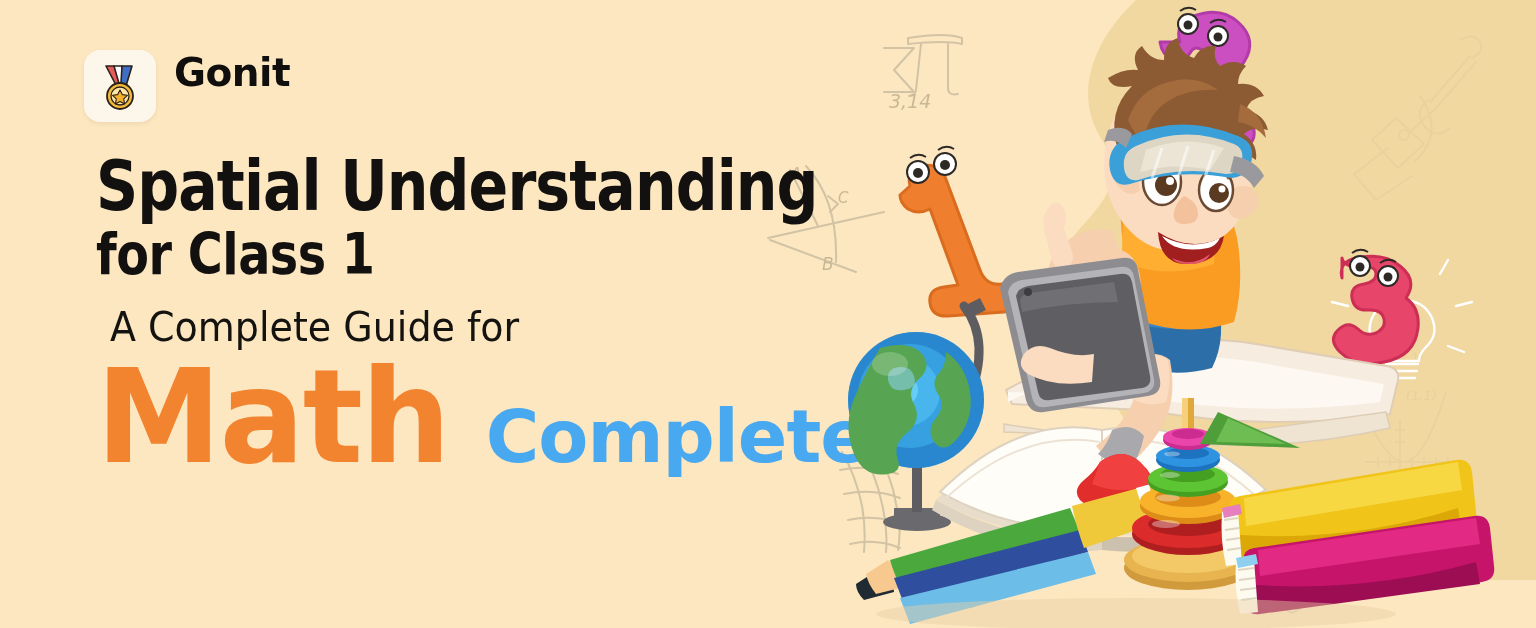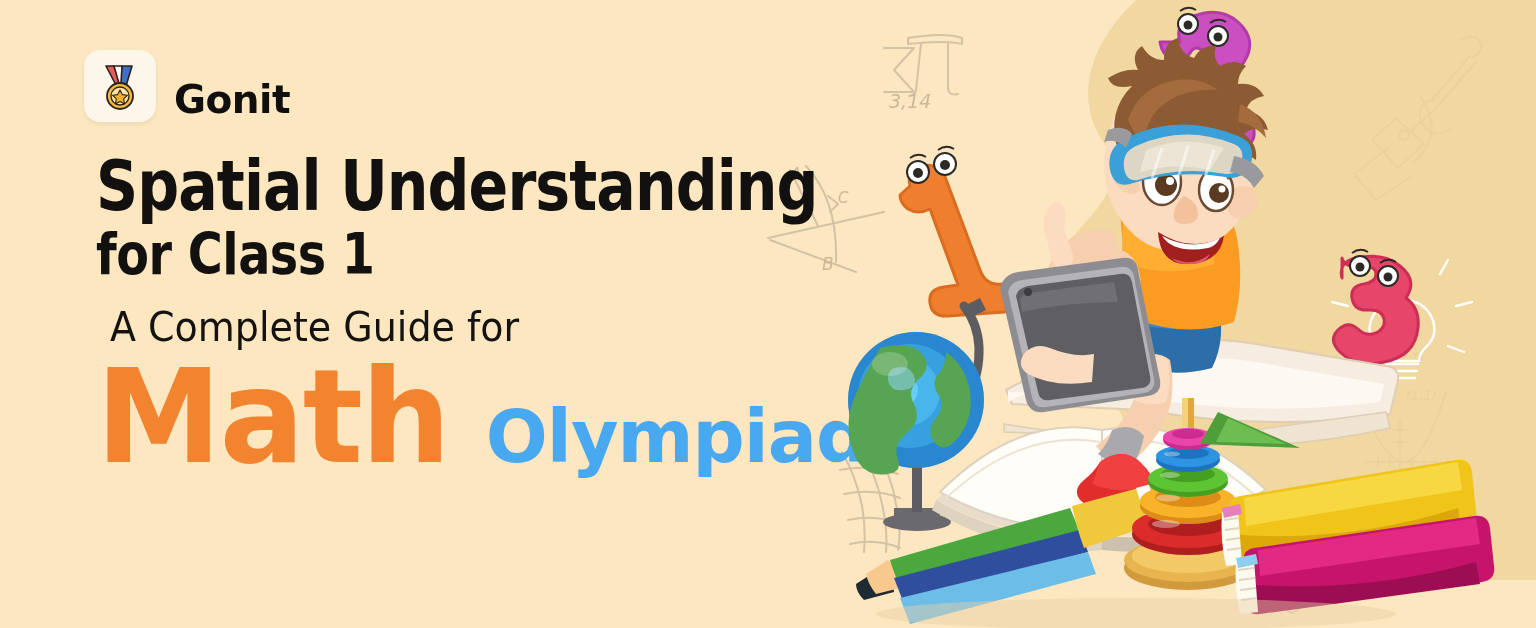--- a/index.html
+++ b/index.html
@@ -18,21 +18,21 @@
 
   
   .doodles { position: absolute; inset: 0; pointer-events: none; }
 
   
   .blob { position: absolute; right: 0; top: 0; width: 520px; height: 600px; }
 
   
   #logo-row {
     position: absolute; left: 84px; top: 50px;
-    display: flex; align-items: flex-end; gap: 18px;
+    display: flex; align-items: flex-start; gap: 18px;
   }
   #logo-badge {
     width: 72px; height: 72px; border-radius: 16px;
     background: #fdf6ea;
     box-shadow: 0 2px 4px rgba(120,90,40,.10);
     display: flex; align-items: center; justify-content: center;
     overflow: hidden; position: relative;
   }
   #logo-text {
     font-family: "DejaVu Sans", sans-serif;
@@ -190,21 +190,21 @@
     </div>
     <span id="logo-text">Gonit</span>
   </div>
 
   <div id="headline">
     <div class="h-main">Spatial Understanding</div>
     <div class="h-sub">for Class 1</div>
     <div class="h-guide">A Complete Guide for</div>
     <div id="bigline">
       <span class="h-math">Math</span>
-      <span class="h-olymp">Olympiad</span>
+      <span class="h-olymp">Complete</span>
     </div>
   </div>
 
   <svg id="illustration" viewBox="0 0 700 628" fill="none">
 
     <g stroke="#ffffff" stroke-width="2.4" fill="none" stroke-linecap="round">
       <path d="M566 300 q-22 0 -30 18 q-7 17 6 29 q7 7 7 14 l34 0 q0 -7 7 -14 q13 -12 6 -29 q-8 -18 -30 -18 z"></path>
       <path d="M550 364 l32 0 M551 371 l30 0 M553 378 l26 0"></path>
       <path d="M556 318 q6 4 2 10 q-4 6 4 10 q6 3 10 -3"></path>
       <circle cx="578" cy="332" r="4"></circle>

